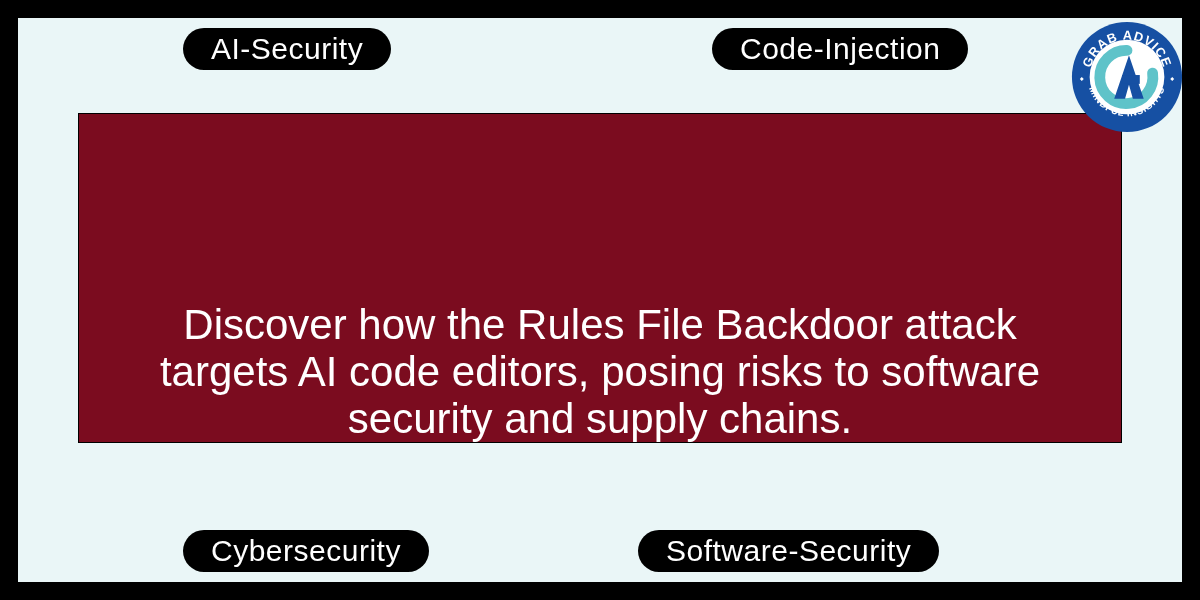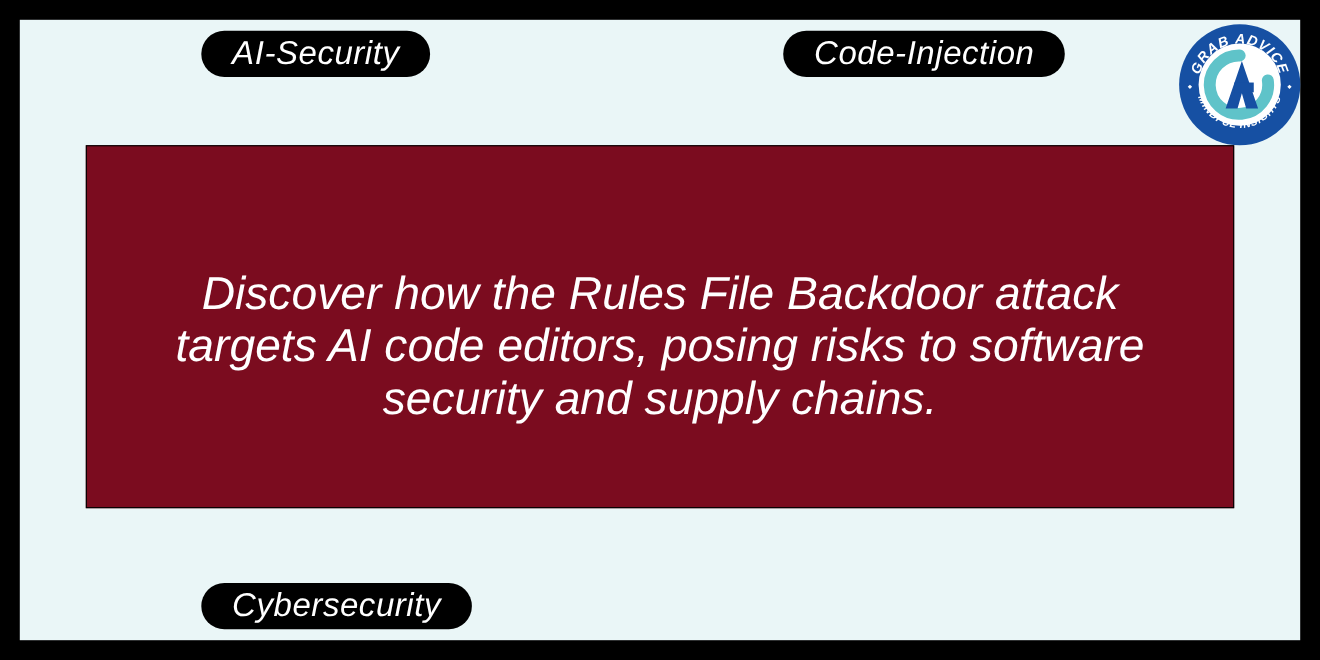--- a/index.html
+++ b/index.html
@@ -10,48 +10,47 @@
       font-family: Arial, Helvetica, sans-serif;
       overflow: hidden;
     }
     .frame {
       position: absolute;
       top: 18px;
       left: 18px;
       right: 18px;
       bottom: 18px;
       background: #eaf6f7;
-      font-style: italic;
     }
     .tag {
       position: absolute;
       background: #000;
       color: #fff;
       font-size: 30px;
       font-weight: 400;
       padding: 4px 28px;
       border-radius: 999px;
       white-space: nowrap;
       letter-spacing: 0.5px;
     }
     .tag-tl { top: 10px; left: 165px; }
     .tag-tr { top: 10px; left: 694px; }
     .tag-bl { bottom: 10px; left: 165px; }
     .tag-br { bottom: 10px; left: 620px; }
 
     .hero {
       position: absolute;
-      top: 114px;
+      top: 95px;
       left: 60px;
       right: 60px;
       height: 330px;
       background: #7b0c1f;
       border: 1px solid #000;
       display: flex;
-      align-items: center;
+      align-items: flex-end;
       justify-content: center;
       padding: 34px 30px 0 30px;
     }
     .hero-text {
       color: #fff;
       font-size: 42px;
       line-height: 1.12;
       text-align: center;
       font-weight: 400;
       max-width: 960px;
@@ -67,20 +66,21 @@
     .badge svg { width: 100%; height: 100%; }
   </style>
 </head>
 <body>
 
 <div class="frame">
 
   <div class="tag tag-tl">AI-Security</div>
   <div class="tag tag-bl">Cybersecurity</div>
   <div class="tag tag-tr">Code-Injection</div>
+  <div class="tag tag-br">Software-Security</div>
 
   <div class="hero">
     <div class="hero-text">Discover how the Rules File Backdoor attack targets AI code editors, posing risks to software security and supply chains.</div>
   </div>
 
   <div class="badge">
     <svg viewBox="0 0 120 120">
       <defs>
         <path id="topArc" d="M 22 60 A 38 38 0 0 1 98 60"></path>
         <path id="botArc" d="M 20 60 A 40 40 0 0 0 100 60"></path>

